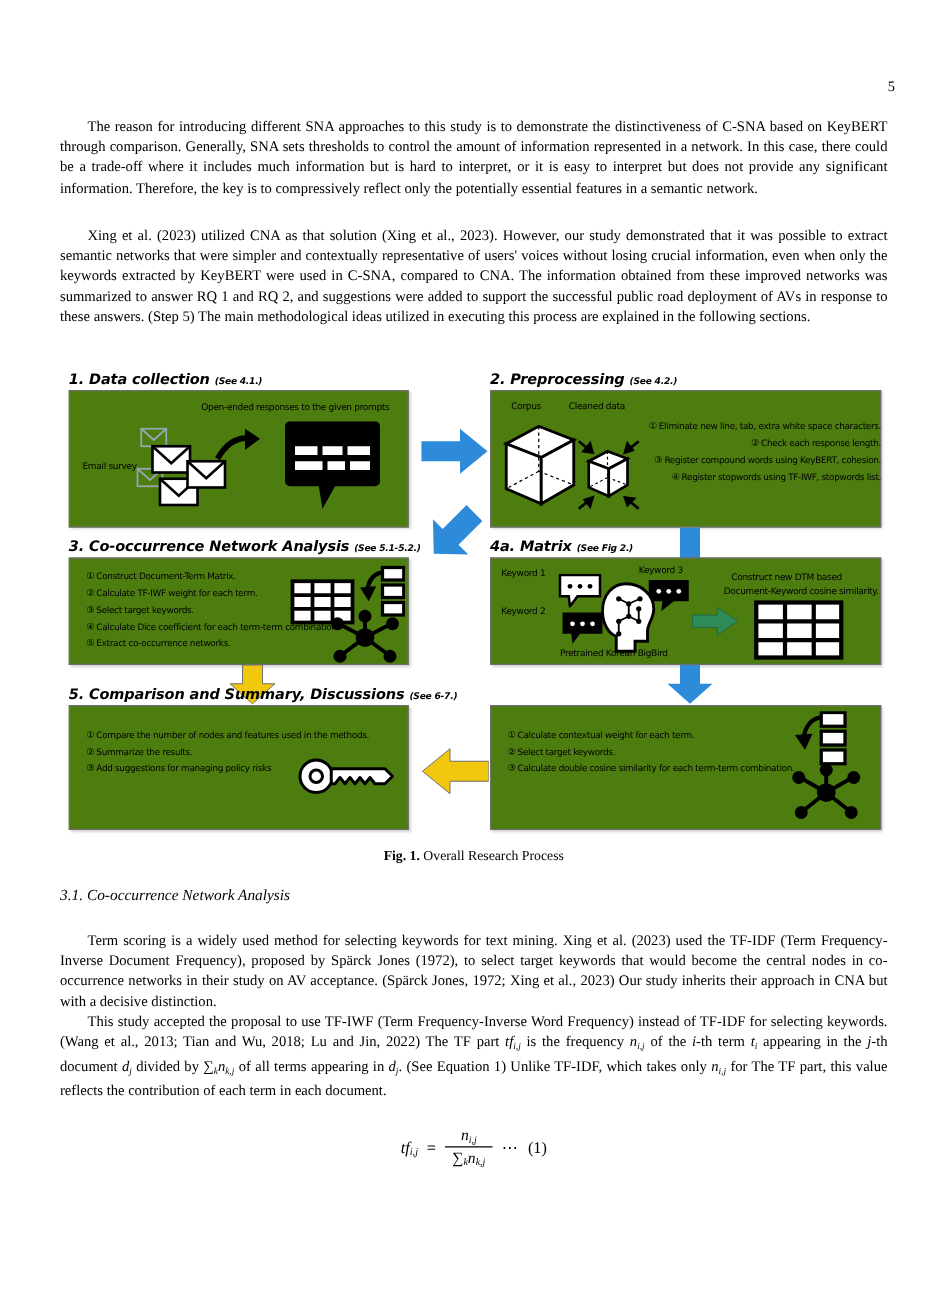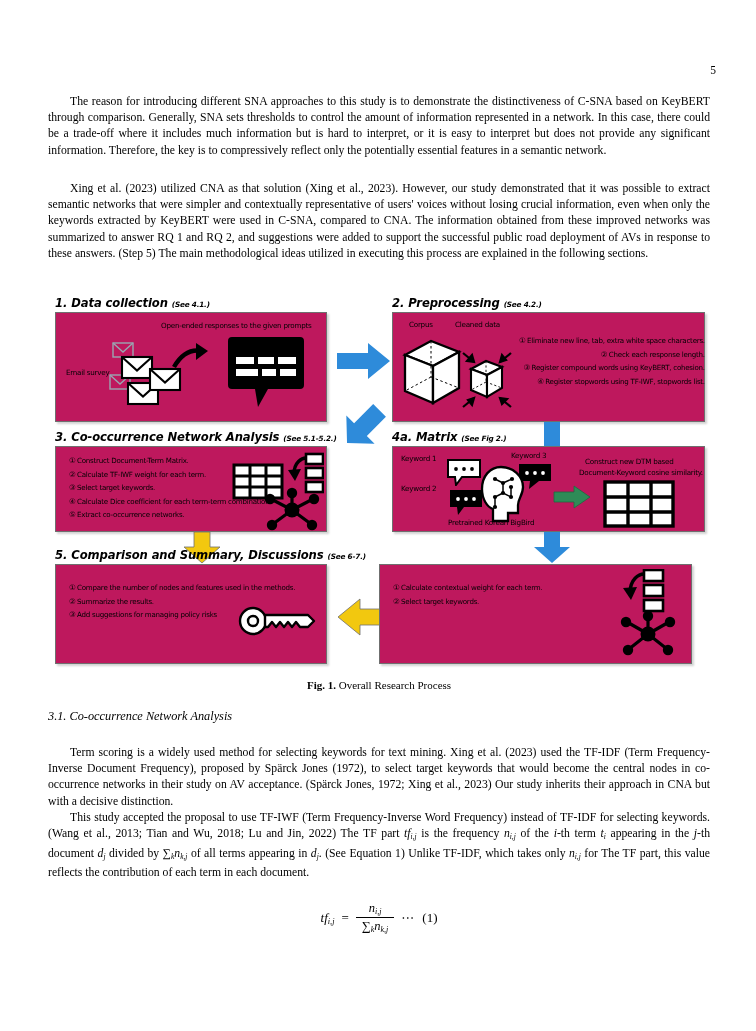--- a/index.html
+++ b/index.html
@@ -79,21 +79,21 @@
 
   
   .figure{
     position:absolute;
     left:55px; top:296px;
     width:650px; height:372px;
   }
   .fbox{
     position:absolute;
     border:1.2px solid #6f6f6f;
-    background:#be185d;
+    background:#4d7c0f;
     box-sizing:border-box;
     box-shadow:1.5px 1.5px 2px rgba(0,0,0,.18);
     text-decoration:underline;
   }
   .ftitle{
     position:absolute;
     font-family:"DejaVu Sans", sans-serif;
     font-style:italic;
     font-weight:bold;
     font-size:11.6px;
@@ -406,24 +406,25 @@
         <circle cx="15" cy="17" r="5" fill="#fff" stroke="#000" stroke-width="2.4"></circle>
         <path d="M27 11 H70 L76 17 L70 23 H62 L58 18 L54 23 L50 18 L46 23 L42 18 L38 23 L34 18 L30 23 H27 Z" fill="#fff" stroke="#000" stroke-width="2.4" stroke-linejoin="round"></path>
       </svg>
     </div>
 
     <svg class="arrow" style="left:282px;top:302px;" width="54" height="38" viewBox="0 0 54 38">
       <path d="M54 11 H23 V1 L1 19 L23 37 V27 H54 Z" fill="#F2C80F" stroke="#6f6f6f" stroke-width=".8"></path>
     </svg>
 
 
-    <div class="fbox" style="left:324px;top:268px;width:313px;height:100px;">
+    <div class="fbox" style="left:337px;top:268px;width:313px;height:100px;">
       <div class="steps" style="left:13px;top:16px;">
         <div><span class="cnum">①</span><span>Calculate contextual weight for each term.</span></div>
         <div><span class="cnum">②</span><span>Select target keywords.</span></div>
+        <div><span class="cnum">③</span><span>Calculate double cosine similarity for each term-term combination.</span></div>
       </div>
 
       <svg class="icon" style="left:228px;top:4px;" width="62" height="44" viewBox="0 0 62 44">
         <path d="M22 24 C22 10, 31 5, 36 5" stroke="#000" stroke-width="3.4" fill="none"></path>
         <path d="M15 19 L23 31 L29 18 Z" fill="#000"></path>
         <g stroke="#000" stroke-width="2.6" fill="#fff">
           <rect x="36" y="1" width="19" height="11"></rect>
           <rect x="36" y="16" width="19" height="11"></rect>
           <rect x="36" y="31" width="19" height="11"></rect>
         </g>

